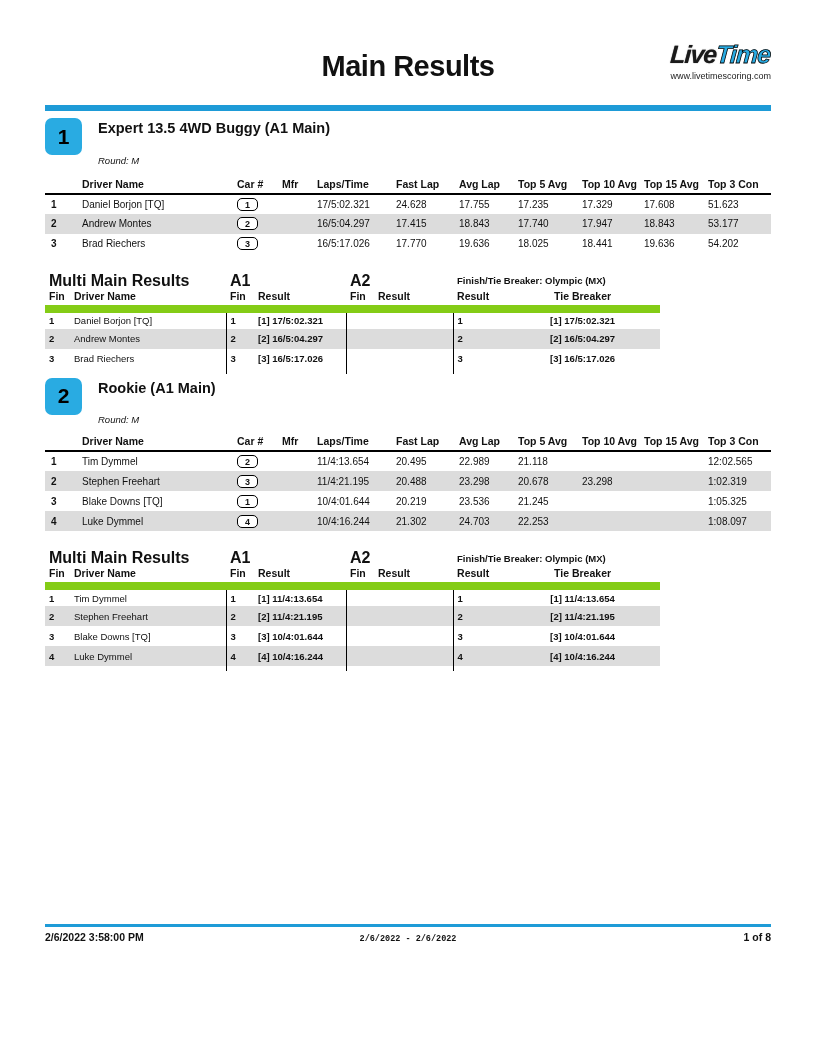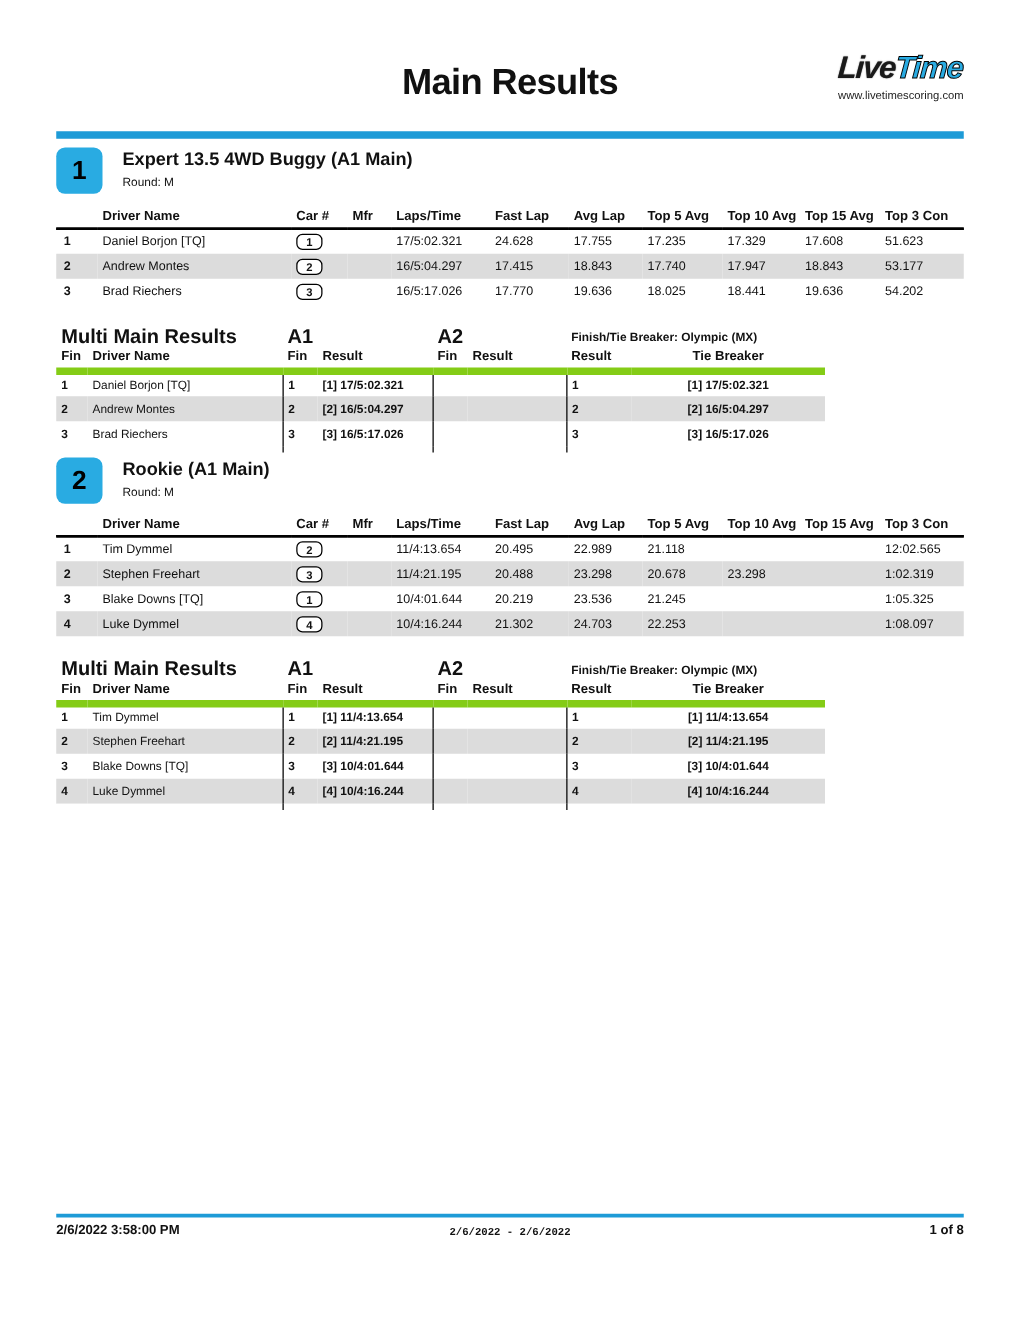--- a/index.html
+++ b/index.html
@@ -32,21 +32,21 @@
   
   .section-head{display:flex;align-items:flex-start;margin-top:7px;}
   .sec2{margin-top:4px;}
   .badge-num{
     width:37px;height:37px;background:var(--accent);border-radius:7px;flex:0 0 37px;
     display:flex;align-items:center;justify-content:center;
     font-size:21px;font-weight:bold;color:#000;
   }
   .section-titles{margin-left:16px;padding-top:2px;}
   .section-title{font-size:14.5px;font-weight:bold;line-height:1.15;}
-  .section-round{font-size:9.5px;margin-top:4px;}
+  .section-round{font-size:9.5px;margin-top:18px;font-style:italic;}
 
   
   table{border-collapse:collapse;table-layout:fixed;}
   table.results{width:726px;margin-top:12px;font-size:10px;}
   .results th{
     font-size:10.5px;font-weight:bold;text-align:left;vertical-align:bottom;
     padding:0 0 3px 4px;border-bottom:2px solid #000;height:15px;white-space:nowrap;
   }
   .results td{height:20px;padding:0 0 0 4px;vertical-align:middle;white-space:nowrap;}
   .results .pos{font-weight:bold;padding-left:6px;}
@@ -57,30 +57,30 @@
     border:1.5px solid #000;border-radius:5px;background:#fff;
     font-size:9px;font-weight:bold;text-align:center;
   }
 
   
   table.multi{width:615px;margin-top:18px;}
   .multi .ghead td{font-weight:bold;font-size:16px;height:17px;vertical-align:middle;padding:0 0 0 4px;white-space:nowrap;}
   .multi .ghead .finish{font-size:9.5px;}
   .multi th{
     font-size:10.5px;font-weight:bold;text-align:left;vertical-align:bottom;
-    padding:0 0 3px 4px;border-bottom:6px solid #84cc16;height:16px;white-space:nowrap;
+    padding:0 0 3px 4px;border-bottom:8px solid #84cc16;height:16px;white-space:nowrap;
   }
   .multi td{height:20px;font-size:9.5px;padding:0 0 0 4px;vertical-align:middle;white-space:nowrap;}
   .multi .fin,.multi .res{font-weight:bold;}
   .multi th.tie,.multi td.tie{text-align:center;padding-left:0;}
   .vline{border-left:1px solid #000;}
   .multi .ext td{height:5px;background:#fff !important;}
 
   
-  .report-footer{position:absolute;left:45px;right:45px;top:971px;}
+  .report-footer{position:absolute;left:45px;right:45px;top:924px;}
   .footer-rule{height:3px;background:var(--rule);}
   .footer-row{position:relative;padding-top:4px;}
   .footer-left{position:absolute;left:0;top:4px;font-size:10.5px;font-weight:bold;}
   .footer-right{position:absolute;right:0;top:4px;font-size:10.5px;font-weight:bold;}
   .footer-center{text-align:center;}
   .footer-event{font-size:10.5px;font-weight:bold;}
   .footer-dates{font-size:8.5px;font-weight:bold;margin-top:3px;font-family:Liberation Mono, monospace;}
 </style>
 </head>
 <body>

